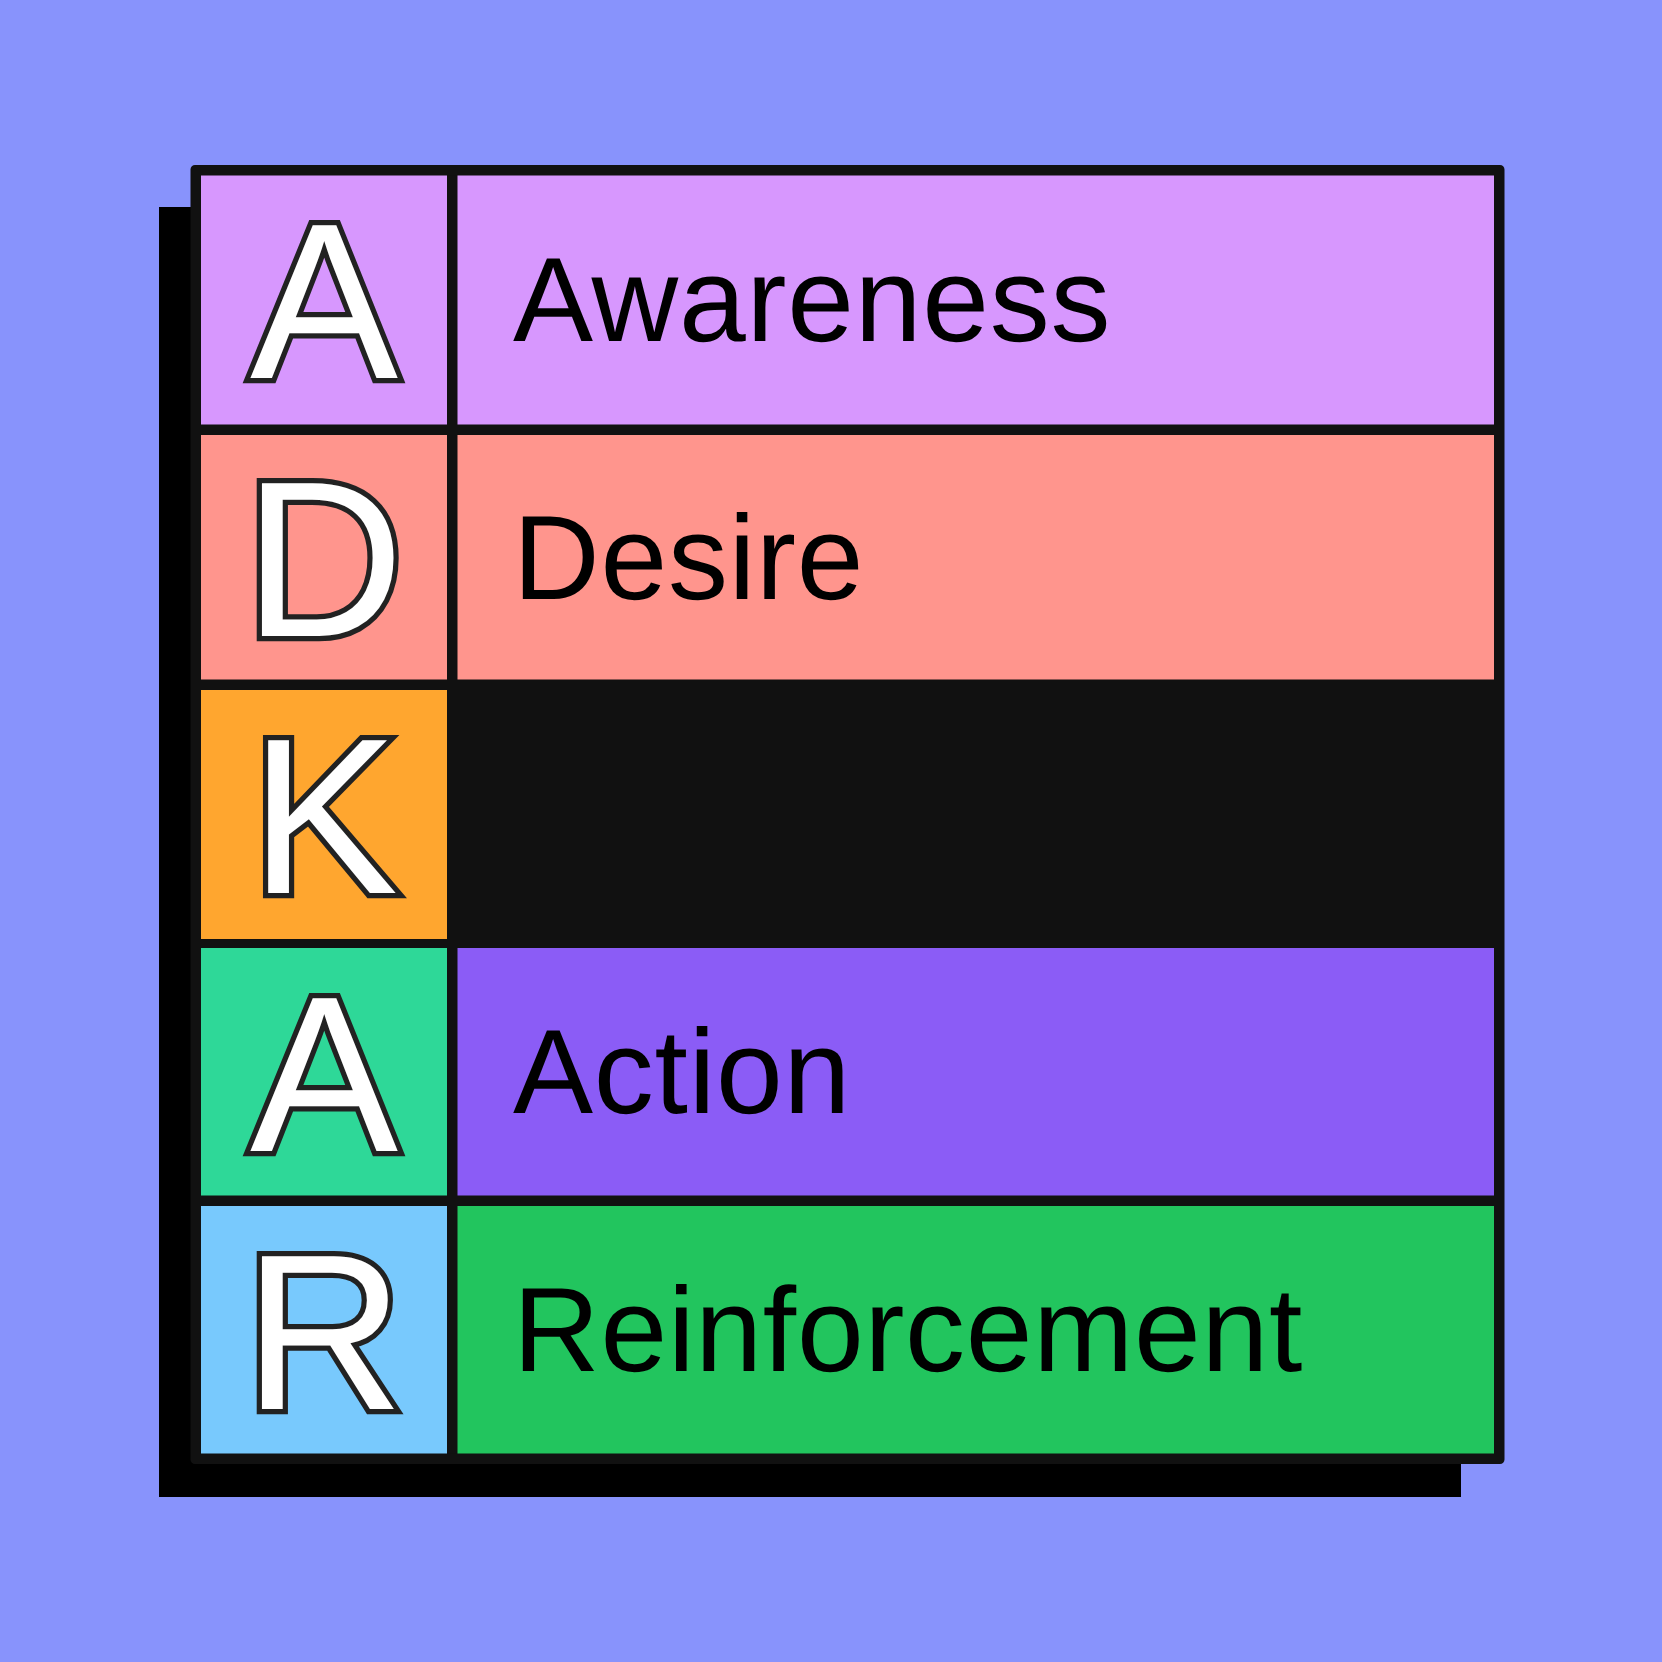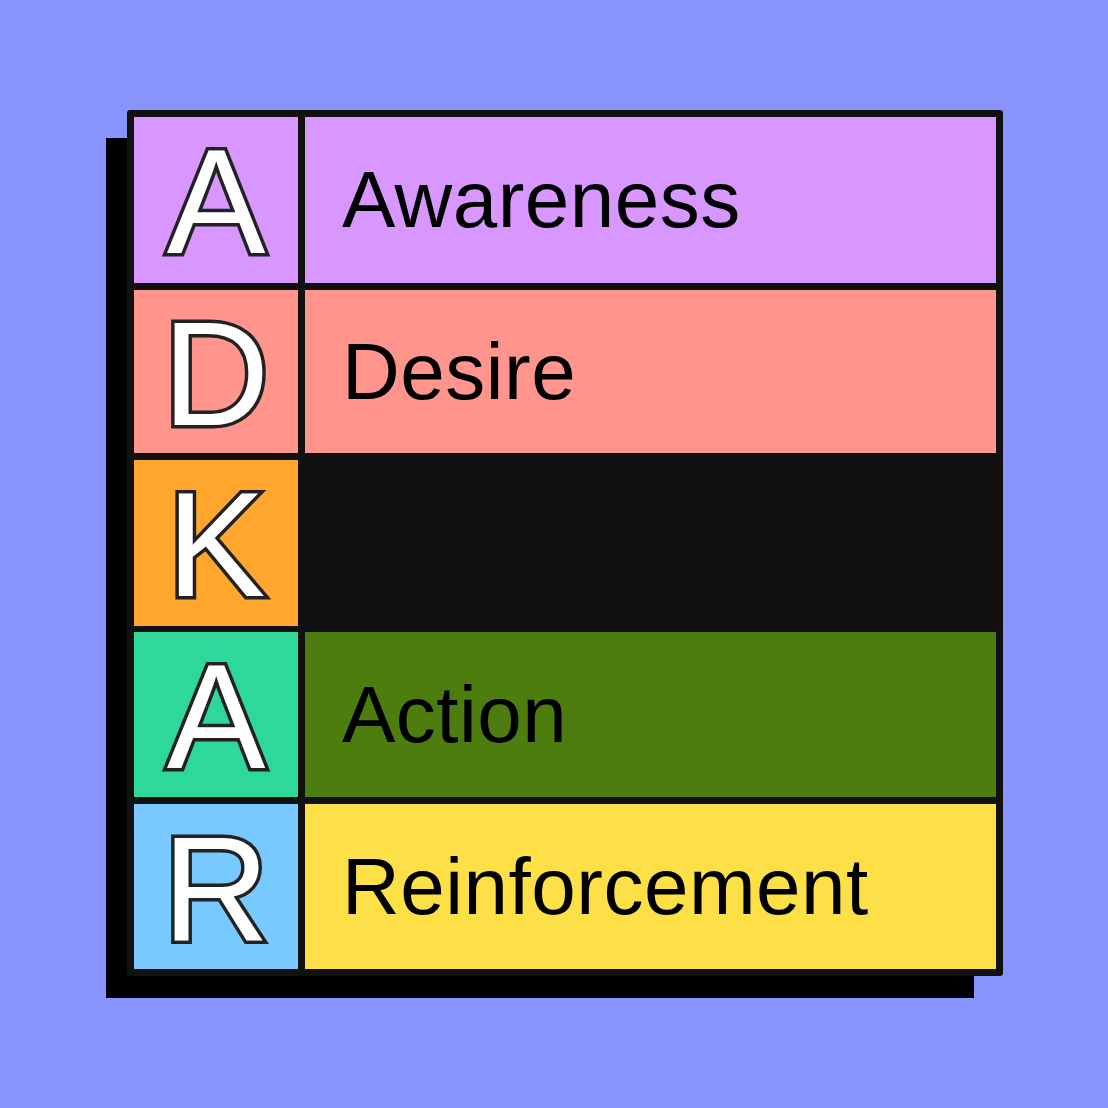--- a/index.html
+++ b/index.html
@@ -87,26 +87,26 @@
   <div class="row" style="top:343px;height:166px;">
     <div class="letter-cell" style="background:#FFA62F;">
       <span class="letter">K</span>
     </div>
   </div>
 
   <div class="row" style="top:515px;height:165px;">
     <div class="letter-cell" style="background:#2ED898;">
       <span class="letter">A</span>
     </div>
-    <div class="word-cell" style="background:#4d7c0f;">
+    <div class="word-cell" style="background:#8b5cf6;">
       <span class="word">Action</span>
     </div>
   </div>
 
   <div class="row" style="top:687px;height:165px;">
     <div class="letter-cell" style="background:#78C9FD;">
       <span class="letter">R</span>
     </div>
-    <div class="word-cell" style="background:#fde047;">
+    <div class="word-cell" style="background:#22c55e;">
       <span class="word">Reinforcement</span>
     </div>
   </div>
 </div>
 
 </body></html>

